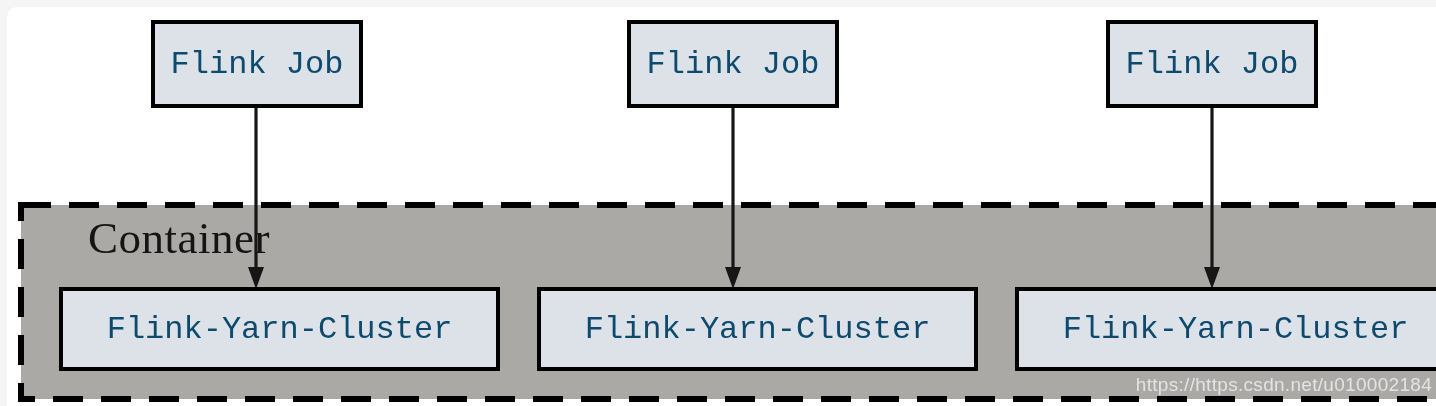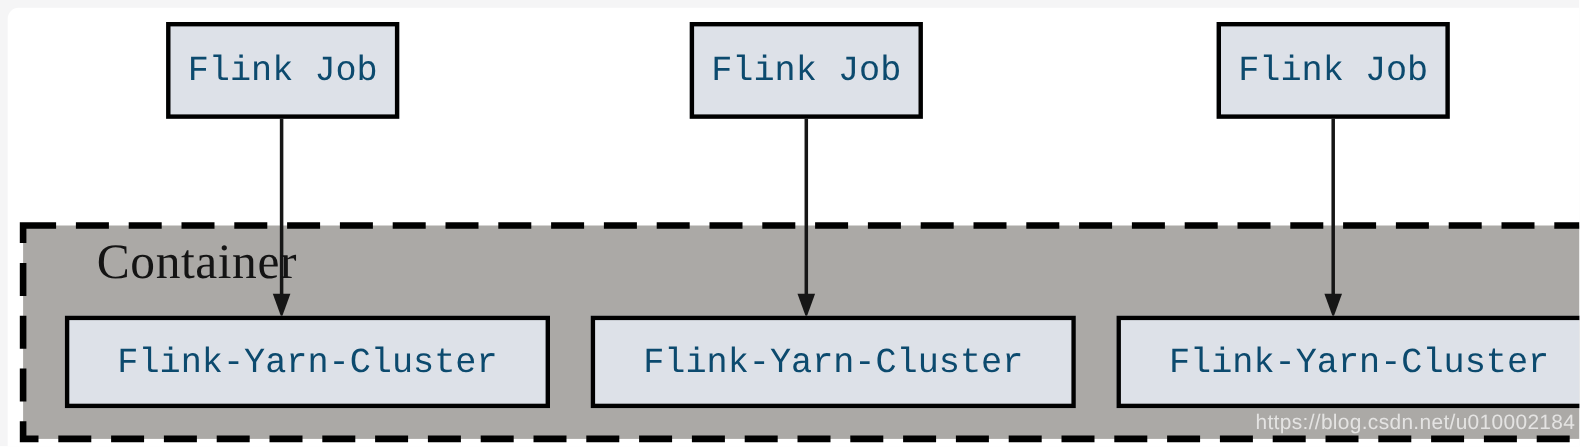--- a/index.html
+++ b/index.html
@@ -139,15 +139,15 @@
   <div class="node cluster n1">
     <span>Flink-Yarn-Cluster</span>
   </div>
   <div class="node cluster n2">
     <span>Flink-Yarn-Cluster</span>
   </div>
   <div class="node cluster n3">
     <span>Flink-Yarn-Cluster</span>
   </div>
 
-  <div class="watermark">https://blog.csdn.net/u010002184</div>
+  <div class="watermark">https://https.csdn.net/u010002184</div>
 
 </div>
 
 </body></html>

